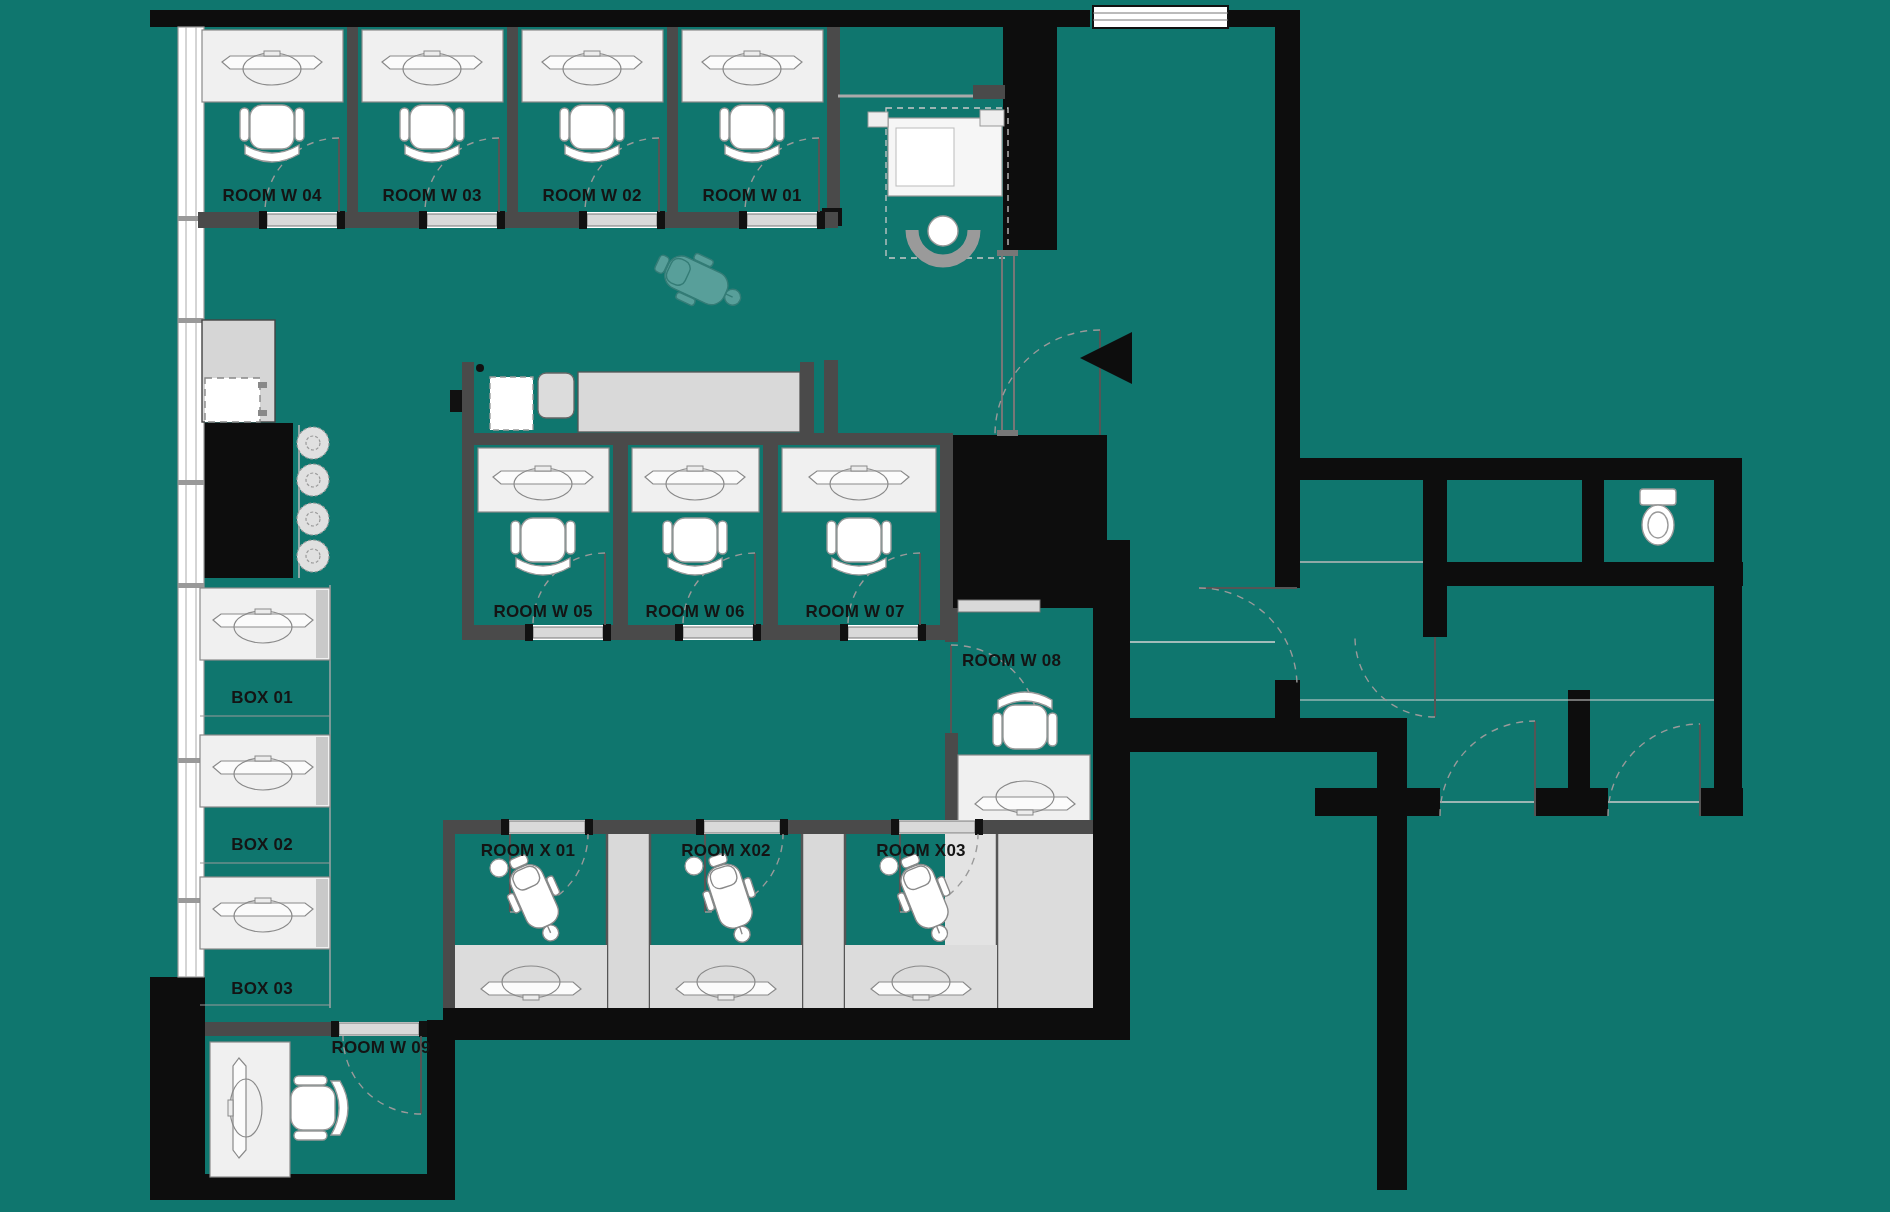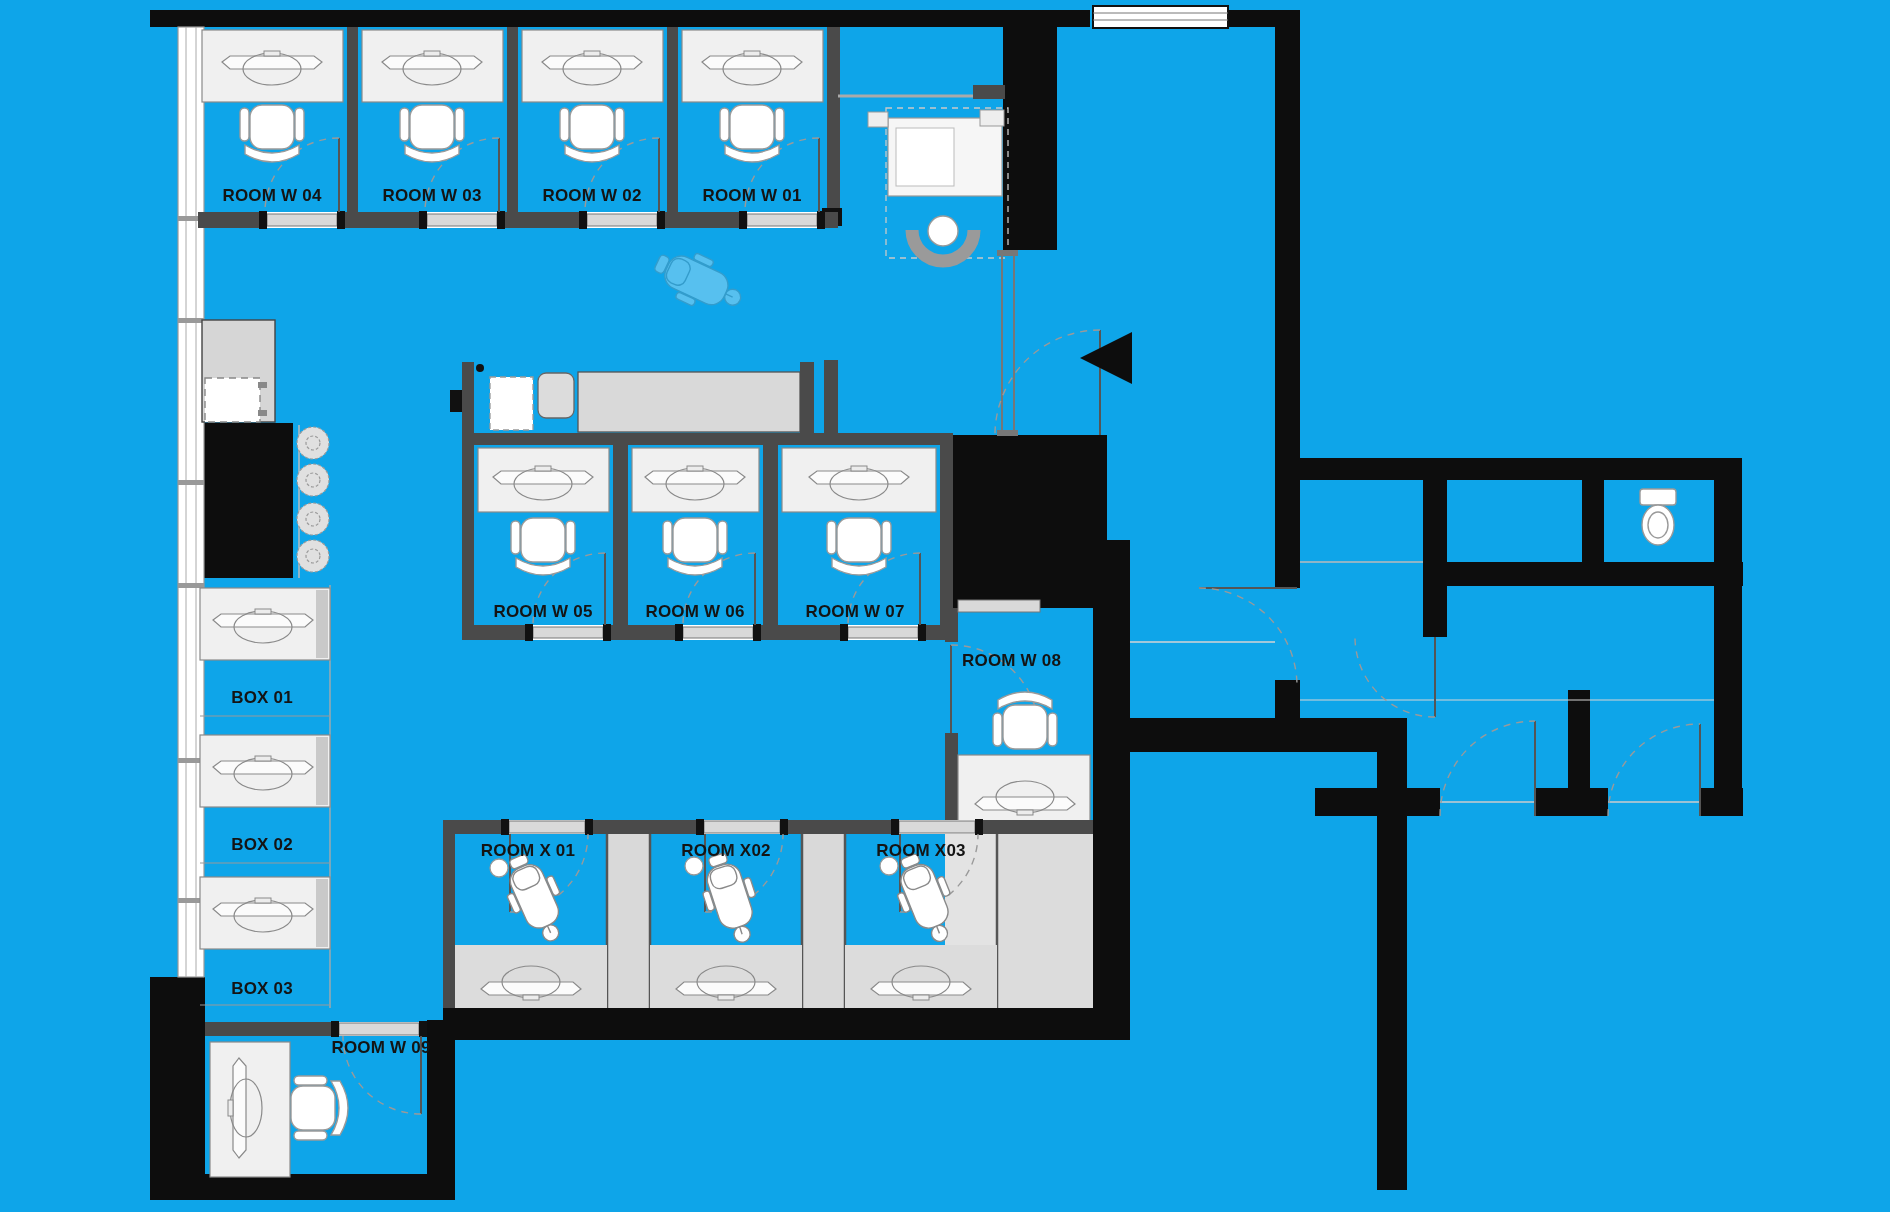--- a/index.html
+++ b/index.html
@@ -1,16 +1,16 @@
 <!DOCTYPE html>
 <html><head>
 <meta charset="utf-8">
 <style>
   html,body{margin:0;padding:0;background:#ffffff;}
-  .stage{position:relative;width:1890px;height:1212px;background:#0ea5e9;overflow:hidden;
+  .stage{position:relative;width:1890px;height:1212px;background:#0f766e;overflow:hidden;
          font-family:"Liberation Sans", sans-serif;}
   svg{display:block}
   text.rlabel{font-family:"Liberation Sans", sans-serif;font-size:17px;font-weight:600;
               fill:#141414;letter-spacing:.2px;}
   .wall{fill:#0d0d0d;}
   .pwall{fill:#4a4a4a;}
   .sill{fill:#d9d9d9;stroke:#777;stroke-width:1;}
   .nub{fill:#111;}
   .desk{fill:#f0f0f0;stroke:#8a8a8a;stroke-width:1.2;}
   .arc{fill:none;stroke:#9a9a9a;stroke-width:1.4;stroke-dasharray:7 6;}

